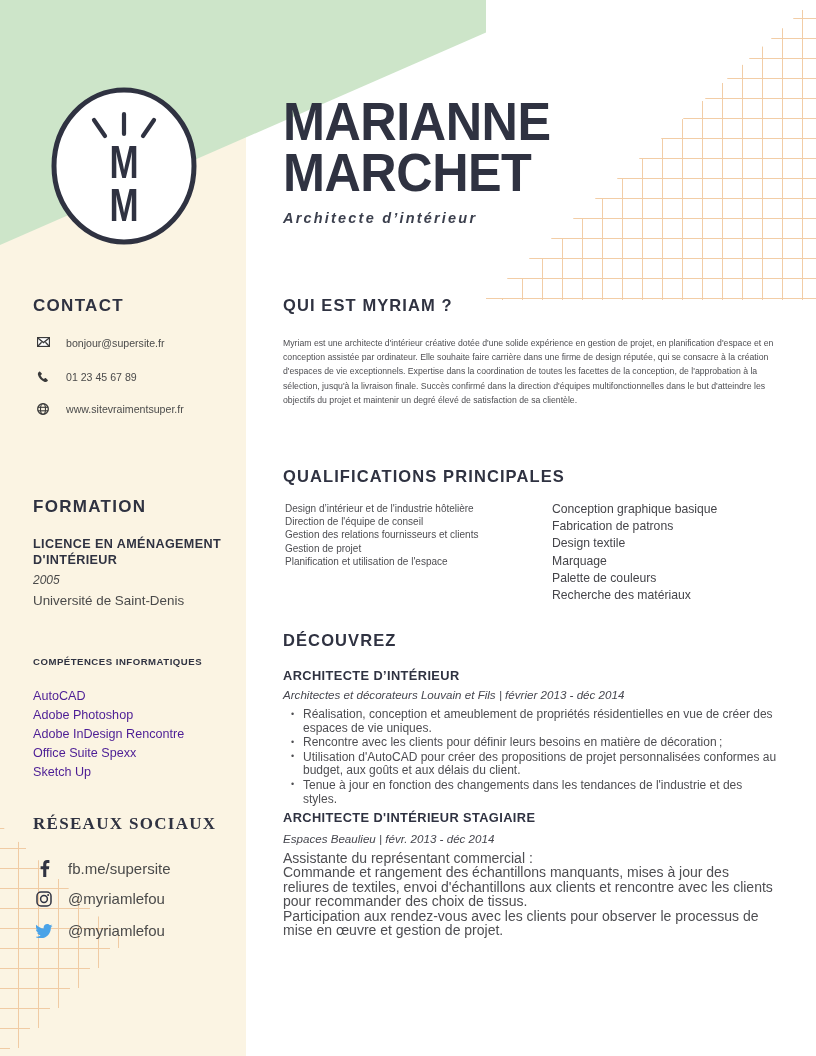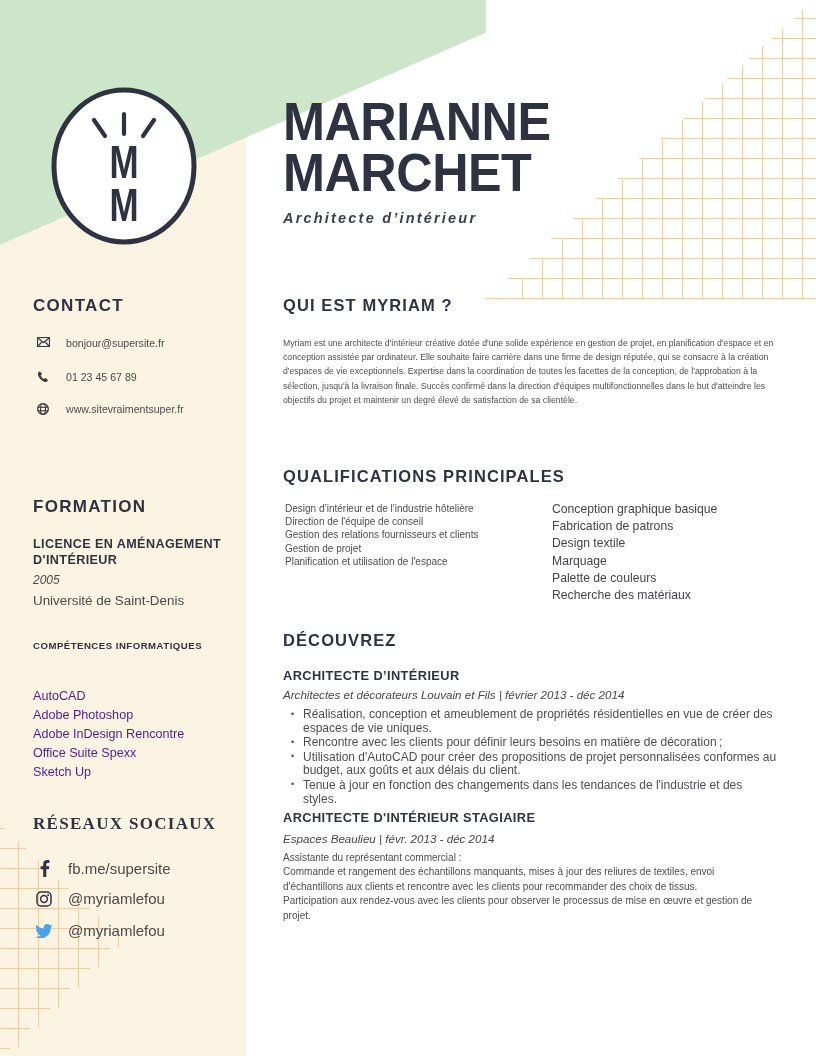--- a/index.html
+++ b/index.html
@@ -315,21 +315,21 @@
     left: 1px;
     top: -0.5px;
     font-size: 9px;
     color: #4e4e52;
   }
   .plain-lines {
     position: absolute;
     left: 283px;
     width: 490px;
     font-family: "Liberation Sans", sans-serif;
-    font-size: 10px;
+    font-size: 14px;
     line-height: 14.4px;
     color: #4e4e52;
   }
 </style>
 </head>
 <body>
 
 <div id="page">
 
   <div class="bg-cream"></div>
@@ -425,21 +425,21 @@
 
 
     <div class="sb-h1" style="top:497px;">FORMATION</div>
     <div class="sb-h2" style="top:536px;">
       <span>LICENCE EN AMÉNAGEMENT</span><br>
       <span>D'INTÉRIEUR</span>
     </div>
     <div class="sb-italic" style="top:573px;">2005</div>
     <div class="sb-text" style="left:33px; top:593px; font-size:13.4px;">Université de Saint-Denis</div>
 
-    <div class="sb-h3" style="top:640px;">COMPÉTENCES INFORMATIQUES</div>
+    <div class="sb-h3" style="top:656px;">COMPÉTENCES INFORMATIQUES</div>
     <div class="skill-line" style="top:689px;">AutoCAD</div>
     <div class="skill-line" style="top:708px;">Adobe Photoshop</div>
     <div class="skill-line" style="top:727px;">Adobe InDesign Rencontre</div>
     <div class="skill-line" style="top:746px;">Office Suite Spexx</div>
     <div class="skill-line" style="top:765px;">Sketch Up</div>
 
     <div class="sb-h1" style="top:814px;font-family:Liberation Serif, serif;">RÉSEAUX SOCIAUX</div>
 
     <div class="social-row" style="top:860px;">
       <span class="social-ico">

